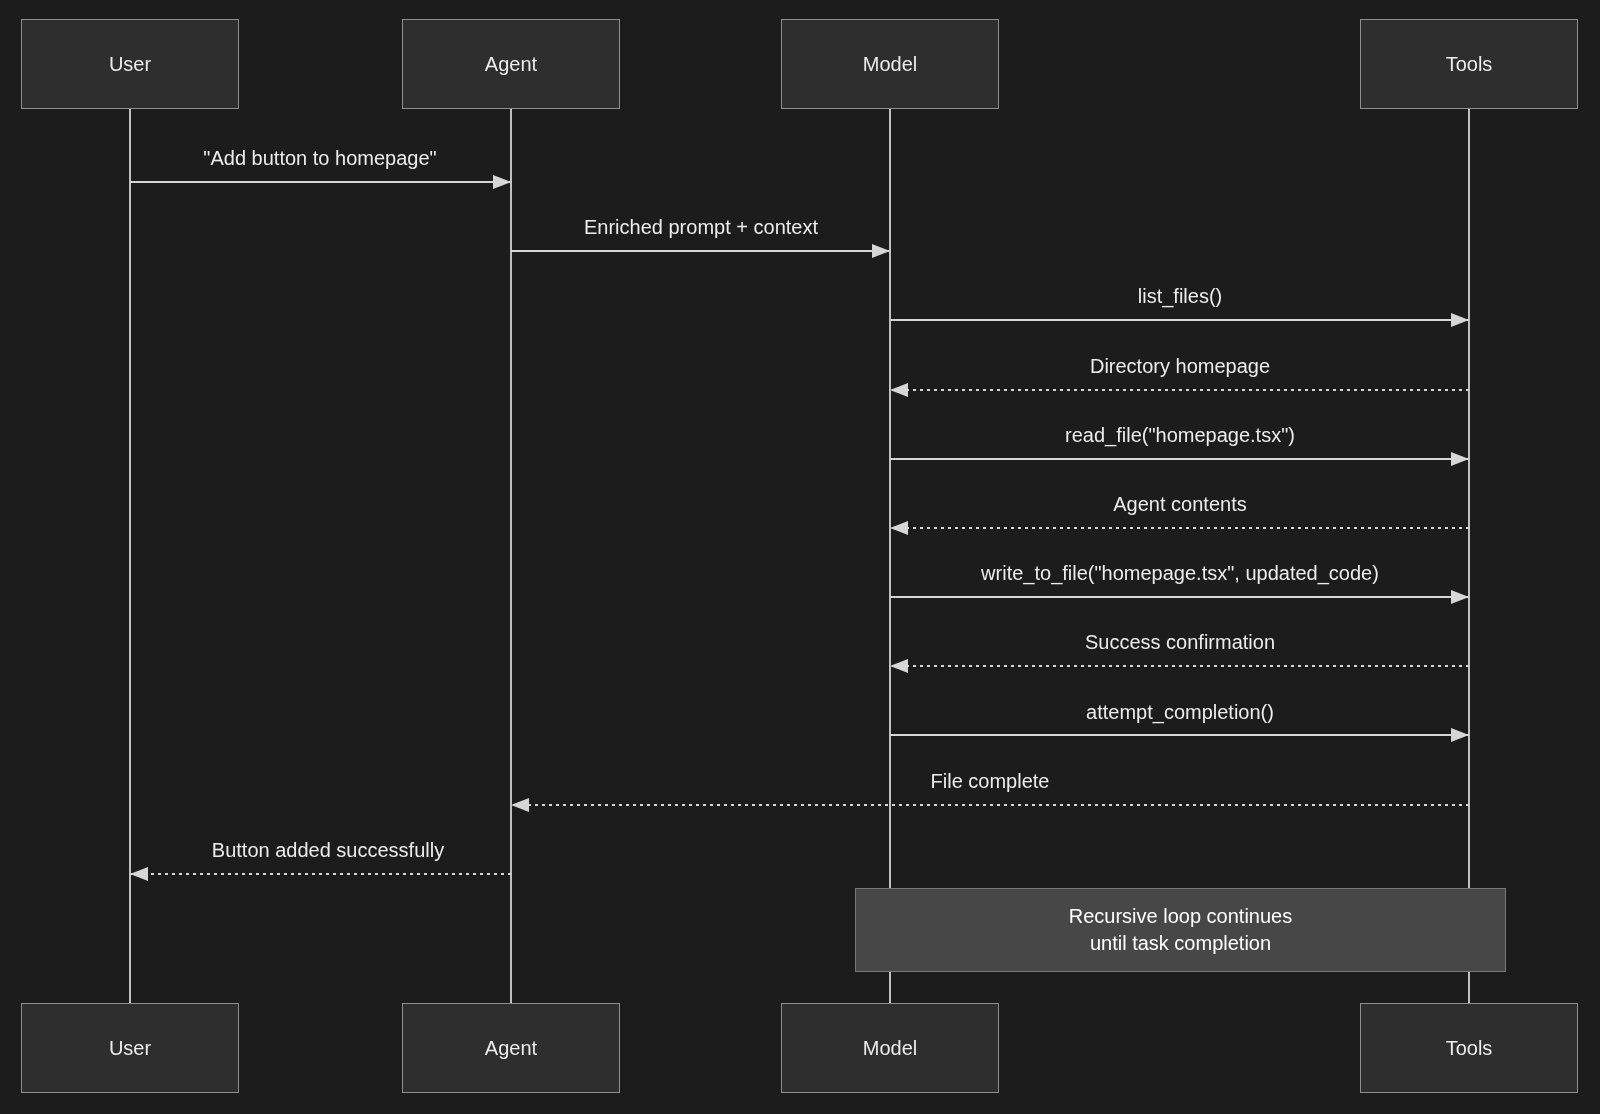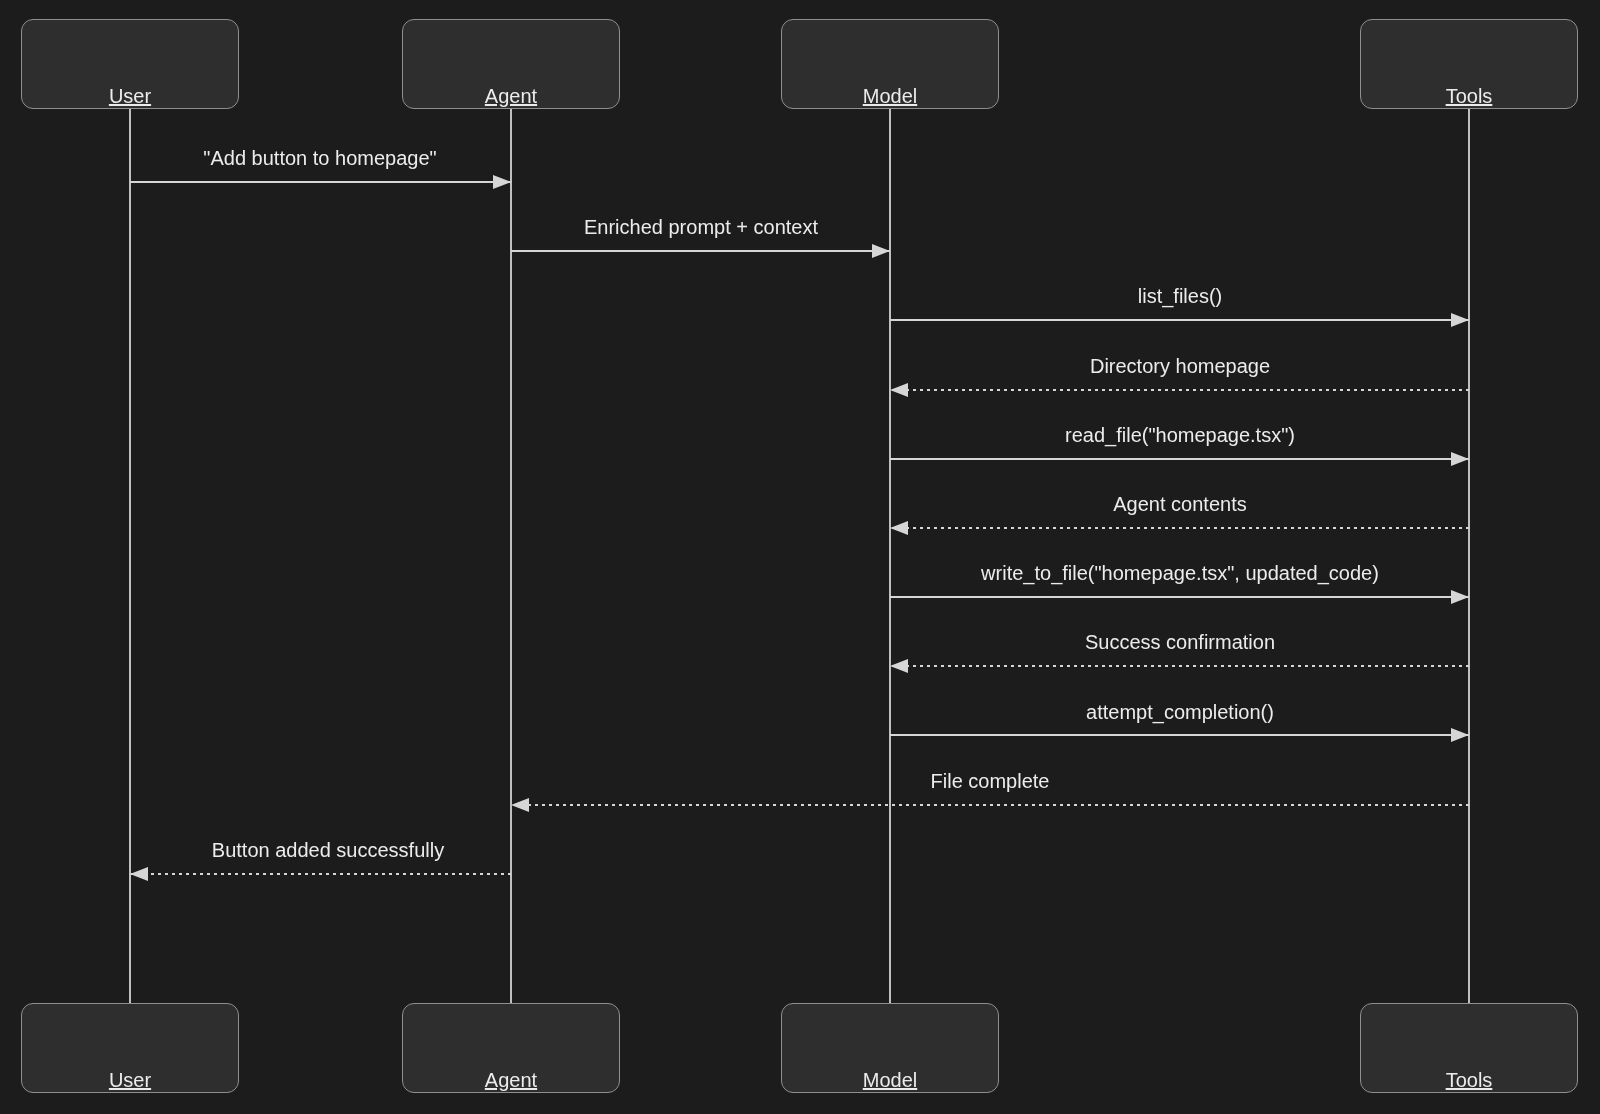--- a/index.html
+++ b/index.html
@@ -35,29 +35,28 @@
   }
   .arrowhead {
     fill: var(--arrow, #d6d6d6);
   }
   .actor {
     position: absolute;
     width: 218px;
     height: 90px;
     background: var(--actor-fill, #2e2e2e);
     border: 1px solid var(--actor-border, #8f8f8f);
-    border-radius: 12px;
+    border-radius: 0;
     box-sizing: border-box;
     display: flex;
-    align-items: flex-end;
+    align-items: center;
     justify-content: center;
     color: var(--text, #ececec);
     font-size: 20px;
     z-index: 2;
-    text-decoration: underline;
   }
   .msg-label {
     position: absolute;
     transform: translateX(-50%);
     white-space: nowrap;
     color: var(--text, #ececec);
     font-size: 20px;
     line-height: 24px;
     z-index: 2;
   }
@@ -136,20 +135,24 @@
   <div class="msg-label" style="left:1180px; top:284px;">list_files()</div>
   <div class="msg-label" style="left:1180px; top:354px;">Directory homepage</div>
   <div class="msg-label" style="left:1180px; top:423px;">read_file("homepage.tsx")</div>
   <div class="msg-label" style="left:1180px; top:492px;">Agent contents</div>
   <div class="msg-label" style="left:1180px; top:561px;">write_to_file("homepage.tsx", updated_code)</div>
   <div class="msg-label" style="left:1180px; top:630px;">Success confirmation</div>
   <div class="msg-label" style="left:1180px; top:700px;">attempt_completion()</div>
   <div class="msg-label" style="left:990px;  top:769px;">File complete</div>
   <div class="msg-label" style="left:328px;  top:838px;">Button added successfully</div>
 
+  <div class="note">
+    <div>Recursive loop continues</div>
+    <div>until task completion</div>
+  </div>
 
   <div class="actor col-user row-bottom">
       <span>User</span>
     </div>
   <div class="actor col-agent row-bottom">
       <span>Agent</span>
     </div>
   <div class="actor col-model row-bottom">
       <span>Model</span>
     </div>

